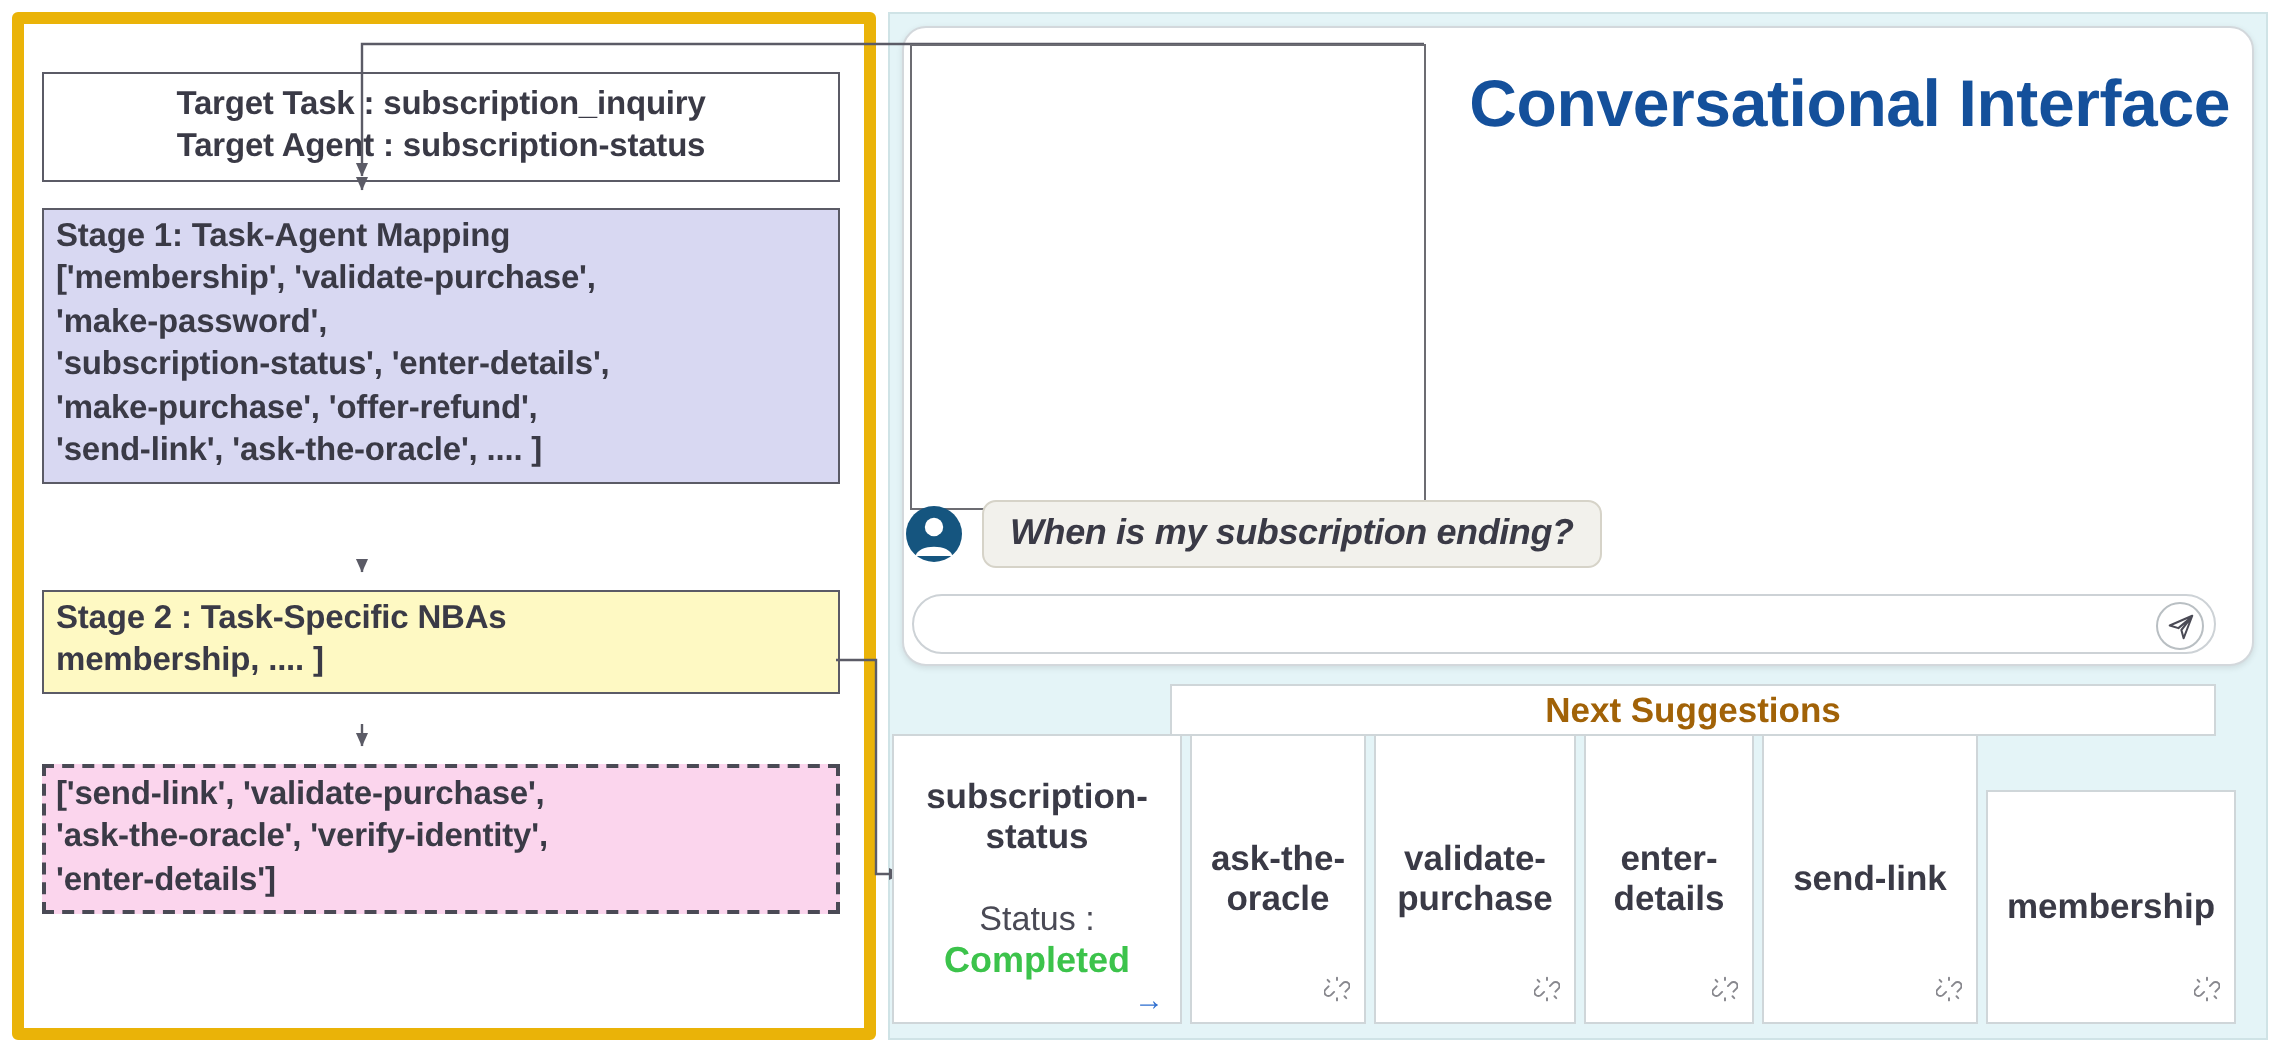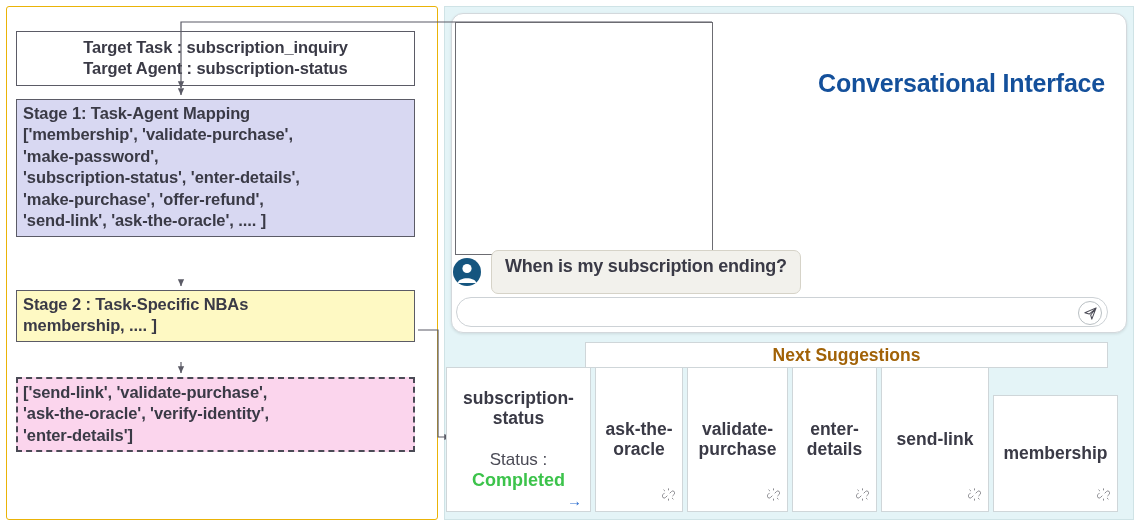--- a/index.html
+++ b/index.html
@@ -9,21 +9,21 @@
     background: #ffffff;
     font-family: "Liberation Sans", sans-serif;
     overflow: hidden;
   }
   #root { position: relative; width: 1140px; height: 526px; background:#fff; }
 
   
   #left-panel {
     position: absolute; left: 6px; top: 6px;
     width: 432px; height: 514px;
-    border: 1px solid #eab308; border-radius: 3px;
+    border: 6px solid #eab308; border-radius: 3px;
     background: #ffffff;
   }
   .flow-box {
     position: absolute;
     border: 1px solid #5b5b66;
     padding: 3px 6px 4px 6px;
     font-weight: bold;
     font-size: 16.5px;
     line-height: 1.30;
     color: #3a3a46;
@@ -64,25 +64,24 @@
   }
   #chat-card {
     position: absolute; left: 6px; top: 6px;
     width: 676px; height: 320px;
     background: #ffffff;
     border: 1px solid #d3d8dc;
     border-radius: 12px;
     box-shadow: 0 1px 3px rgba(0,0,0,0.10);
   }
   #ci-title {
-    position: absolute; right: 28px; top: 26px;
-    font-size: 25px; font-weight: bold;
+    position: absolute; right: 18px; top: 26px;
+    font-size: 33px; font-weight: bold;
     color: #14509b;
     letter-spacing: -0.2px;
-    margin-top: 36px;
   }
   
   #annot-rect {
     position: absolute; left: 455px; top: 22px;
     width: 258px; height: 233px;
     border: 1px solid #6c6c72;
     background: transparent;
     z-index: 5;
   }
 
@@ -92,24 +91,25 @@
     z-index: 6;
   }
   #avatar {
     width: 30px; height: 30px; flex: 0 0 30px;
     display:flex; align-items:center; justify-content:center;
   }
   #msg-bubble {
     background: #f2f1ec;
     border: 1px solid #d6d3c8;
     border-radius: 7px;
-    padding: 5px 13px 16px 13px;
+    padding: 5px 13px 6px 13px;
     font-size: 18px; font-weight: bold;
     color: #3a3a46;
     letter-spacing: -0.2px;
+    font-style: italic;
   }
   #input-row {
     position: absolute; left: 456px; top: 297px;
     width: 652px; height: 30px;
     background: #ffffff;
     border: 1px solid #cdd2d6;
     border-radius: 15px;
     z-index: 6;
   }
   #send-btn {

